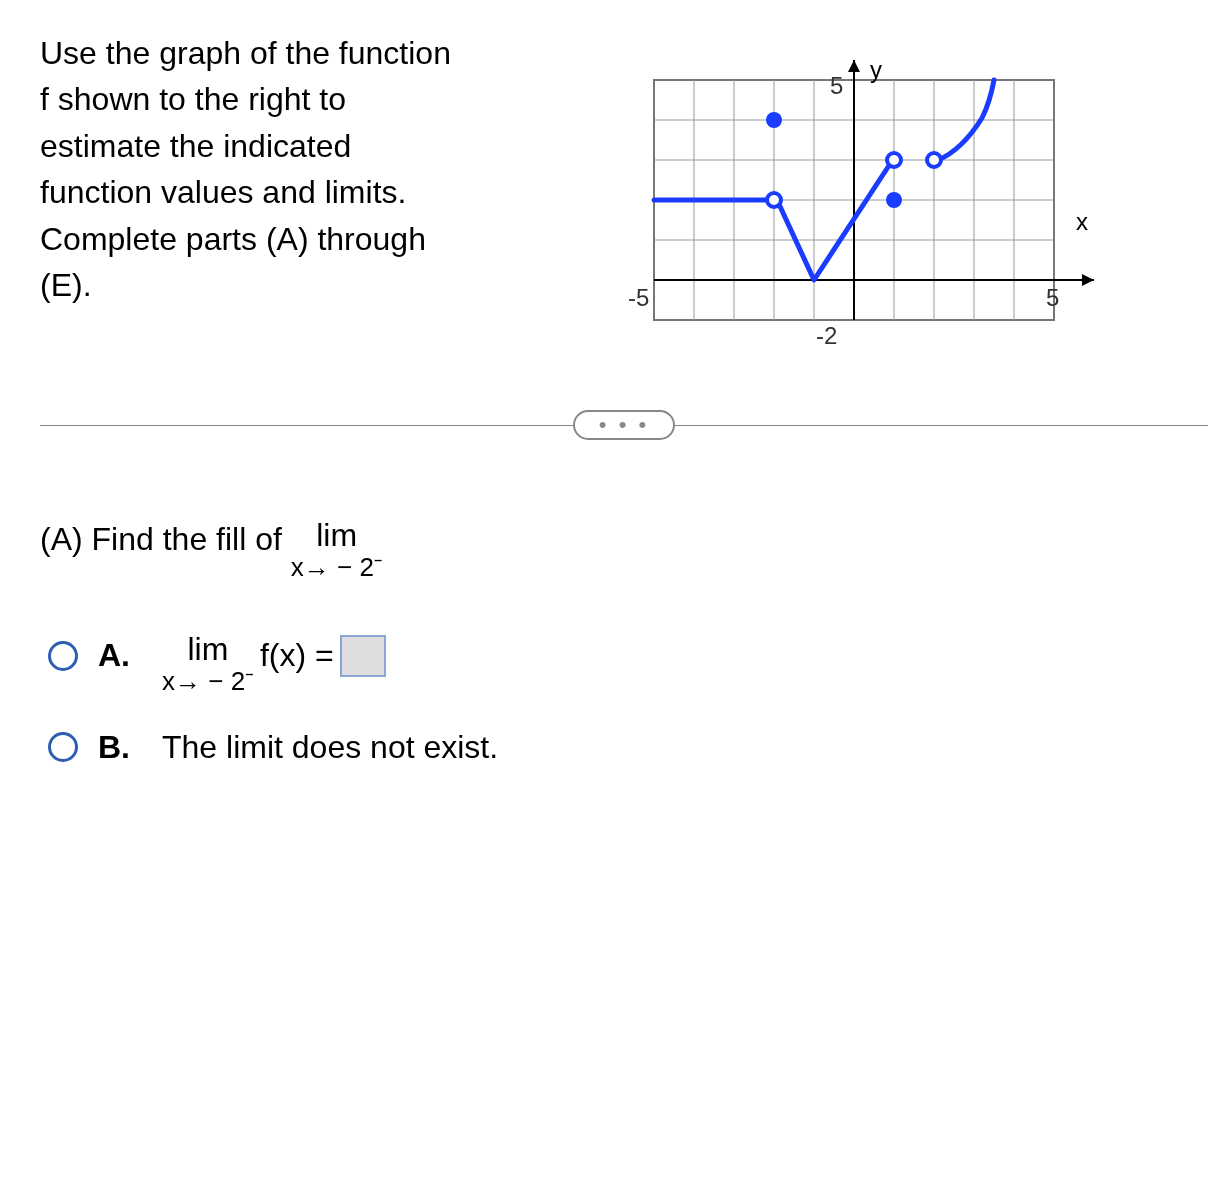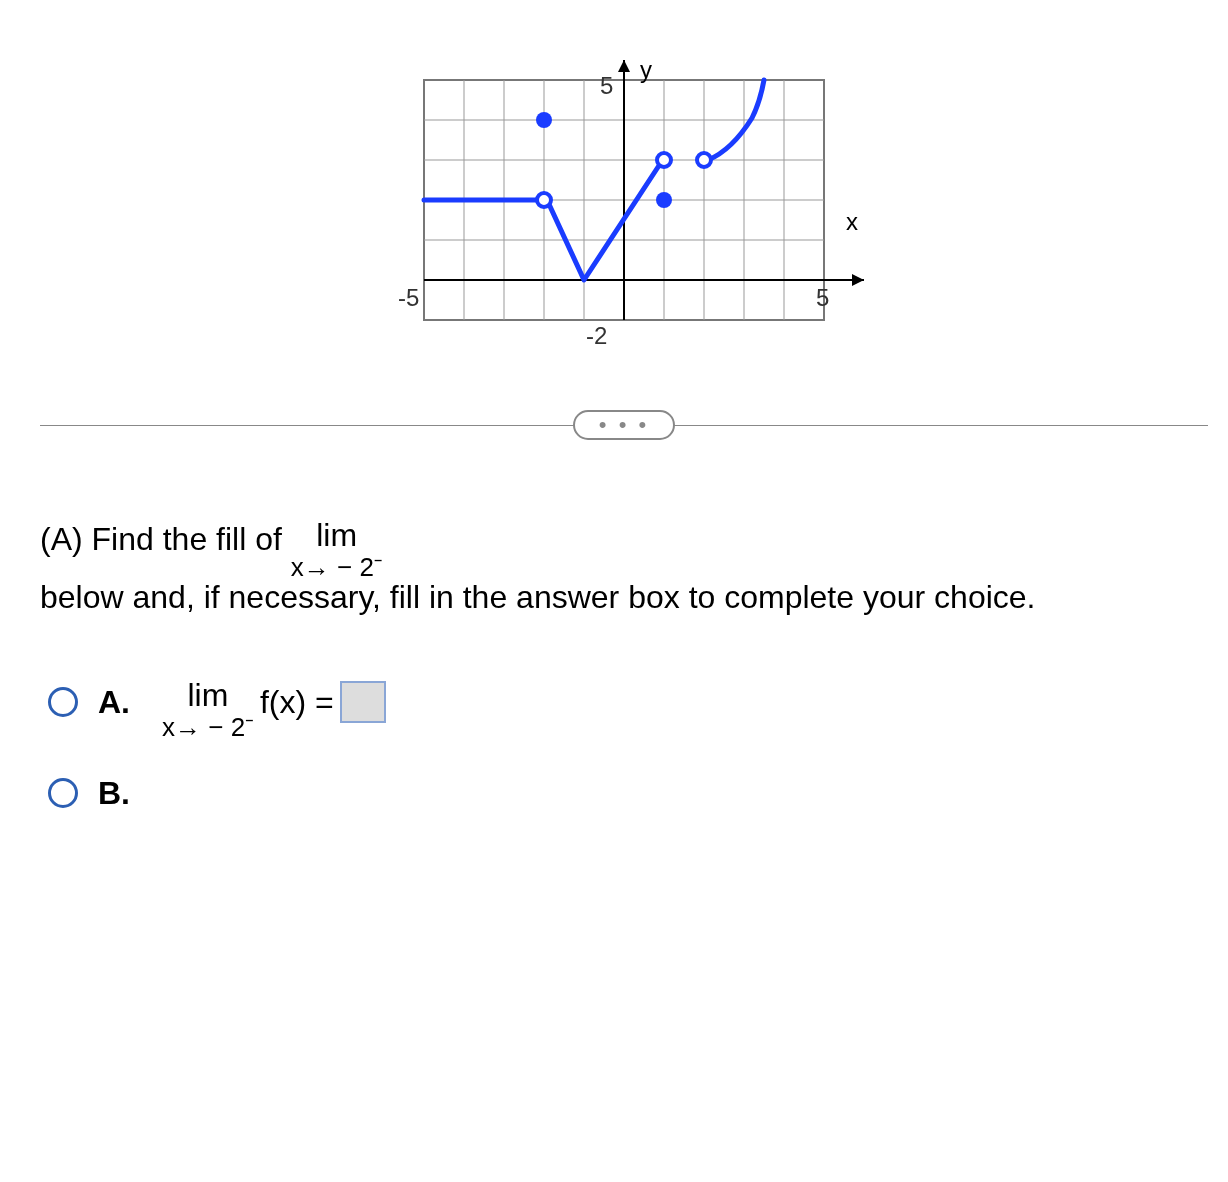--- a/index.html
+++ b/index.html
@@ -97,20 +97,21 @@
       background: #ddd;
       border: 2px solid #8aa6d6;
       vertical-align: middle;
     }
     .graph-svg { display: block; }
   </style>
 </head>
 <body>
 
 <div class="top-section">
+  <div class="problem-text">Use the graph of the function f shown to the right to estimate the indicated function values and limits. Complete parts (A) through (E).</div>
   <div class="graph-container">
     <svg class="graph-svg" width="520" height="300" viewBox="0 0 520 300">
 
       <rect x="60" y="20" width="400" height="240" fill="none" stroke="#777" stroke-width="2"></rect>
 
       <g stroke="#999" stroke-width="1">
         <line x1="100" y1="20" x2="100" y2="260"></line>
         <line x1="140" y1="20" x2="140" y2="260"></line>
         <line x1="180" y1="20" x2="180" y2="260"></line>
         <line x1="220" y1="20" x2="220" y2="260"></line>
@@ -172,34 +173,34 @@
   <div class="divider-line"></div>
 </div>
 
 <div class="question-text">
   <span>(A) Find the fill of </span>
   <span class="limit-inline">
     <span class="limit-top">lim</span>
     <span class="limit-bottom">x→ − 2⁻</span>
   </span>
   <br>
-  <span>below and, if necessary, fill in the answer box to complete your choice.</span>
 </div>
 
 <div class="choices">
   <div class="choice-row">
     <div class="radio"></div>
     <div class="choice-label-bold">A.</div>
     <div class="choice-content">
       <span class="limit-inline">
         <span class="limit-top">lim</span>
         <span class="limit-bottom">x→ − 2⁻</span>
       </span>
       <span> f(x) = </span>
       <span class="answer-box"></span>
     </div>
   </div>
 
   <div class="choice-row">
     <div class="radio"></div>
     <div class="choice-label-bold">B.</div>
+    <div class="choice-content">The limit does not exist.</div>
   </div>
 </div>
 
 </body></html>

